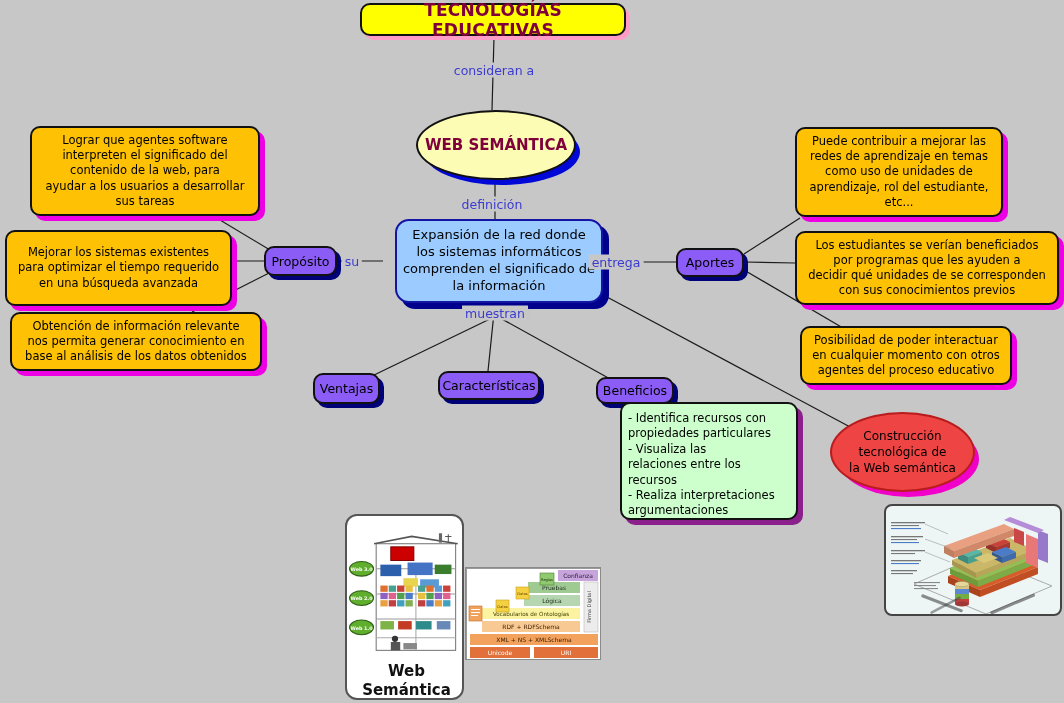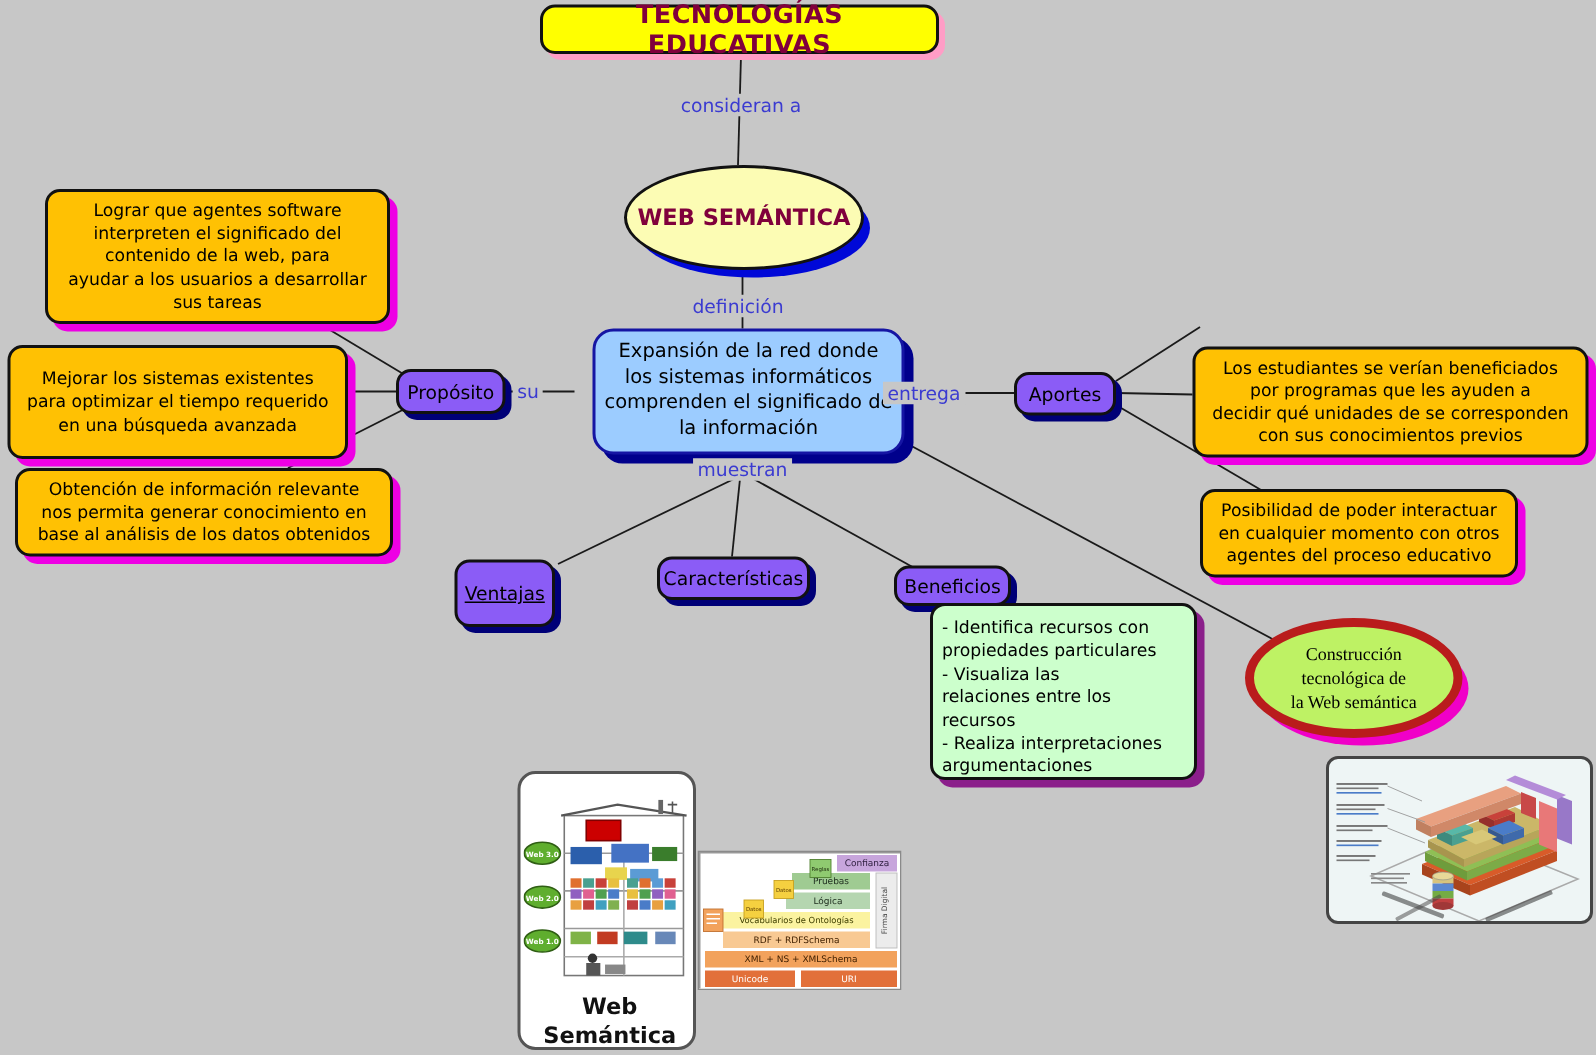--- a/index.html
+++ b/index.html
@@ -31,22 +31,22 @@
   .orange-box{
     background:#ffc103;border:2px solid #111;border-radius:10px;
     box-shadow:5px 5px 0 #ee00e4;font-size:11.5px;line-height:1.32;
   }
   .green-box{
     background:#ccffcc;border:2px solid #111;border-radius:10px;
     box-shadow:5px 5px 0 #8b1f8b;font-size:11.5px;line-height:1.34;
     display:flex;align-items:flex-start;text-align:left;padding:7px 6px;
   }
   .ellipse-orange{
-    background:#bef264;border:6px solid #b91c1c;border-radius:50%;
-    box-shadow:6px 7px 0 -2px #f000c8;font-size:12px;line-height:1.35;font-family:Liberation Serif, serif;
+    background:#ef4444;border:2px solid #b91c1c;border-radius:50%;
+    box-shadow:6px 7px 0 -2px #f000c8;font-size:12px;line-height:1.35;
   }
   .link-label{
     position:absolute;z-index:2;transform:translate(-50%,-50%);
     color:#3b3bd1;font-size:12.5px;background:#c7c7c7;padding:0 3px;white-space:nowrap;text-align:right;
   }
   .img-box{background:#fff;border:2px solid #555;border-radius:12px;overflow:hidden;}
   .img-box-flat{background:#fff;border:1px solid #8a8a8a;overflow:hidden;}
   .iso-box{background:#eef5f5;border:2px solid #444;border-radius:8px;overflow:hidden;}
   .web30-caption{font-weight:bold;font-size:15px;line-height:1.25;color:#111;text-align:center;}
 </style>
@@ -94,21 +94,21 @@
 comprenden el significado de
 la información</span>
   </div>
 
   <div class="abs center blue-node" style="left:264px;top:246px;width:73px;height:30px;">
     <span>Propósito</span>
   </div>
   <div class="abs center blue-node" style="left:676px;top:248px;width:68px;height:29px;">
     <span>Aportes</span>
   </div>
-  <div class="abs center blue-node" style="left:303px;top:373px;width:67px;height:45px;text-decoration:underline;">
+  <div class="abs center blue-node" style="left:313px;top:373px;width:67px;height:31px;">
     <span>Ventajas</span>
   </div>
   <div class="abs center blue-node" style="left:438px;top:371px;width:102px;height:29px;">
     <span>Características</span>
   </div>
   <div class="abs center blue-node" style="left:596px;top:377px;width:78px;height:27px;">
     <span>Beneficios</span>
   </div>
 
   <div class="abs center orange-box" style="left:30px;top:126px;width:230px;height:90px;padding:2px;">
@@ -122,20 +122,27 @@
     <span class="ml">Mejorar los sistemas existentes
 para optimizar el tiempo requerido
 en una búsqueda avanzada</span>
   </div>
   <div class="abs center orange-box" style="left:10px;top:312px;width:252px;height:59px;padding:2px;">
     <span class="ml">Obtención de información relevante
 nos permita generar conocimiento en
 base al análisis de los datos obtenidos</span>
   </div>
 
+  <div class="abs center orange-box" style="left:795px;top:127px;width:208px;height:90px;padding:2px;">
+    <span class="ml">Puede contribuir a mejorar las
+redes de aprendizaje en temas
+como uso de unidades  de
+aprendizaje, rol del estudiante,
+etc...</span>
+  </div>
   <div class="abs center orange-box" style="left:795px;top:231px;width:264px;height:74px;padding:2px;">
     <span class="ml">Los estudiantes se verían beneficiados
 por programas que les ayuden a
 decidir qué unidades de se corresponden
 con sus conocimientos previos</span>
   </div>
   <div class="abs center orange-box" style="left:800px;top:326px;width:212px;height:59px;padding:2px;">
     <span class="ml">Posibilidad de poder interactuar
 en cualquier momento con otros
 agentes del proceso educativo</span>

